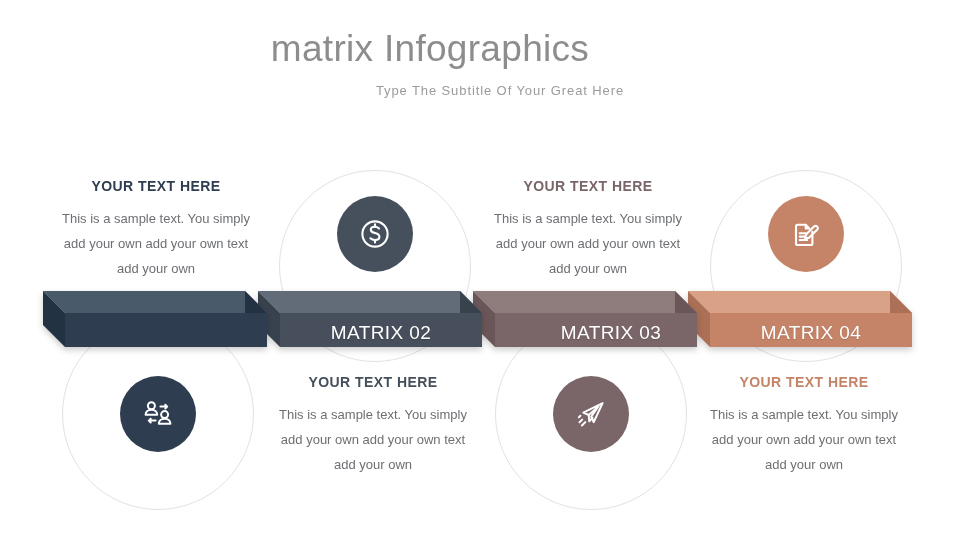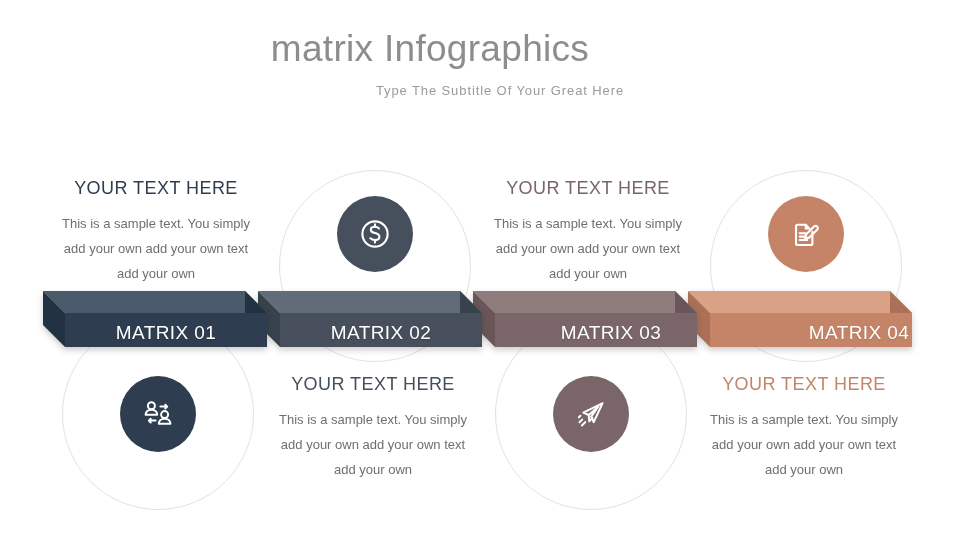--- a/index.html
+++ b/index.html
@@ -55,21 +55,21 @@
     position:absolute;
     width:76px;height:76px;border-radius:50%;
     box-shadow:0 0 0 7px #ffffff, 0 2px 5px rgba(0,0,0,.16);
     display:flex;align-items:center;justify-content:center;
   }
   .disc svg{display:block;}
 
   
   .tblock{position:absolute;width:232px;text-align:center;}
   .thead{
-    font-size:18px;font-weight:400;letter-spacing:.45px;
+    font-size:14px;font-weight:700;letter-spacing:.45px;
     margin:0 0 9px 0;
   }
   .tbody{
     font-size:13px;color:#6d6f73;line-height:25px;
     margin:12px;
   }
 </style>
 </head>
 <body>
 
@@ -114,24 +114,23 @@
 
       <g filter="url(#bandshadow)">
         <polygon points="43,8 245,8 267,30 65,30" fill="#4a5a6b"></polygon>
         <polygon points="245,8 267,30 267,64 245,42" fill="#243243"></polygon>
         <polygon points="43,8 65,30 65,64 43,42" fill="#243243"></polygon>
         <polygon points="65,30 267,30 267,64 65,64" fill="#2e3e50"></polygon>
       </g>
     </svg>
   </div>
 
-  <div class="barlabel" style="left:65px;top:322px;width:202px;text-align:center;">MATRIX 01</div>
   <div class="barlabel" style="left:280px;top:322px;width:202px;text-align:center;">MATRIX 02</div>
   <div class="barlabel" style="left:495px;top:322px;width:232px;text-align:center;">MATRIX 03</div>
-  <div class="barlabel" style="left:710px;top:322px;width:202px;text-align:center;padding-left:48px;">MATRIX 04</div>
+  <div class="barlabel" style="left:710px;top:322px;width:202px;text-align:center;">MATRIX 04</div>
 
   <div class="disc" style="left:337px;top:196px;background:#46505c;">
     <span>
       <svg width="42" height="42" viewBox="0 0 42 42" fill="none" stroke="#ffffff" stroke-width="2.1" stroke-linecap="round" stroke-linejoin="round">
         <circle cx="21" cy="21" r="12.6"></circle>
         <path d="M25 15.4c-1.1-1.1-2.6-1.7-4.2-1.7-2.3 0-4 1.2-4 3 0 1.9 1.6 2.7 4.2 3.4 2.7.7 4.4 1.6 4.4 3.7 0 2-1.9 3.3-4.4 3.3-1.8 0-3.4-.6-4.6-1.8"></path>
         <path d="M21 11.4v2.3M21 27.1v2.4"></path>
       </svg>
     </span>
   </div>

